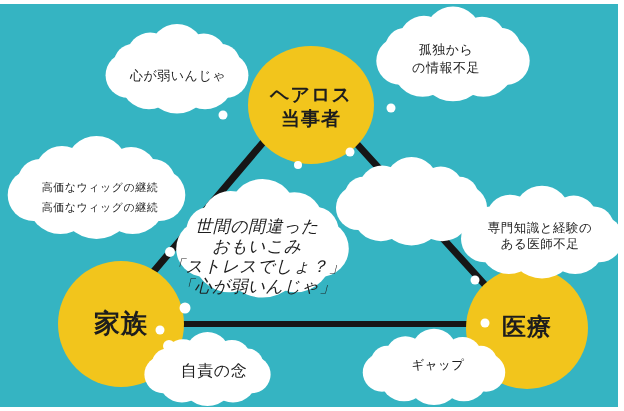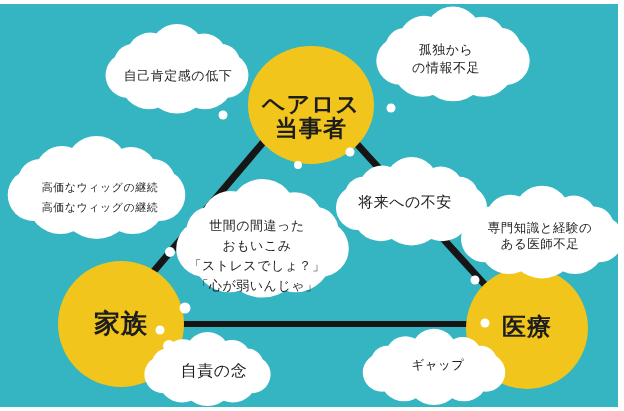--- a/index.html
+++ b/index.html
@@ -13,27 +13,27 @@
     position:absolute;transform:translate(-50%,-50%);
     text-align:center;white-space:nowrap;
     color:var(--ink,#1d1d1d);letter-spacing:.5px;
   }
   .txt div{display:block;}
   .bold{font-weight:bold;letter-spacing:1px;}
   
   #t-self-esteem   {left:178px;top:76px; font-size:13px;}
   #t-isolation     {left:446px;top:59px; font-size:13px;line-height:18px;}
   #t-economic      {left:100px;top:198px;font-size:11px;line-height:20px;}
-  #t-misconception {left:257px;top:256px;font-size:13px;line-height:20px;}
+  #t-misconception {left:257px;top:256px;font-size:17px;line-height:20px;font-style:italic;}
   #t-future        {left:405px;top:202px;font-size:15px;}
   #t-expertise     {left:540px;top:235px;font-size:12.5px;line-height:15.5px;}
   #t-self-blame    {left:214px;top:371px;font-size:16px;}
   #t-communication {left:438px;top:365px;font-size:12.5px;line-height:16px;}
   
-  #t-sufferer {left:311px;top:116px; font-size:23px;line-height:24px;}
+  #t-sufferer {left:311px;top:106px; font-size:19px;line-height:24px;}
   #t-family   {left:121px;top:323px;font-size:26px;}
   #t-medical  {left:527px;top:327px;font-size:24px;}
 </style>
 </head>
 <body>
 
 <div class="stage">
   <svg id="diagram" width="624" height="411" viewBox="0 0 624 411">
       <rect x="0" y="4" width="618" height="403" fill="#35b4c2"></rect>
       <line x1="132" y1="297" x2="288" y2="113" stroke="#161616" stroke-width="7" stroke-linecap="round"></line>
@@ -152,39 +152,36 @@
       <circle cx="350" cy="152" r="4.5" fill="#ffffff"></circle>
       <circle cx="170" cy="252" r="5" fill="#ffffff"></circle>
       <circle cx="185" cy="308" r="5.5" fill="#ffffff"></circle>
       <circle cx="160" cy="330" r="4.5" fill="#ffffff"></circle>
       <circle cx="169" cy="346" r="6" fill="#ffffff"></circle>
       <circle cx="485" cy="323" r="4.5" fill="#ffffff"></circle>
       <circle cx="475" cy="280" r="4.5" fill="#ffffff"></circle>
     </svg>
 
   <div class="txt" id="t-self-esteem">
-    <div>自己肯定感の低下</div>
+    <div>心が弱いんじゃ</div>
   </div>
   <div class="txt" id="t-isolation">
     <div>孤独から</div>
     <div>の情報不足</div>
   </div>
   <div class="txt" id="t-economic">
     <div>高価なウィッグの継続</div>
     <div>高価なウィッグの継続</div>
   </div>
   <div class="txt" id="t-misconception">
     <div>世間の間違った</div>
     <div>おもいこみ</div>
     <div>「ストレスでしょ？」</div>
     <div>「心が弱いんじゃ」</div>
   </div>
-  <div class="txt" id="t-future">
-    <div>将来への不安</div>
-  </div>
   <div class="txt" id="t-expertise">
     <div>専門知識と経験の</div>
     <div>ある医師不足</div>
   </div>
   <div class="txt" id="t-self-blame">
     <div>自責の念</div>
   </div>
   <div class="txt" id="t-communication">
     <div>ギャップ</div>
   </div>

